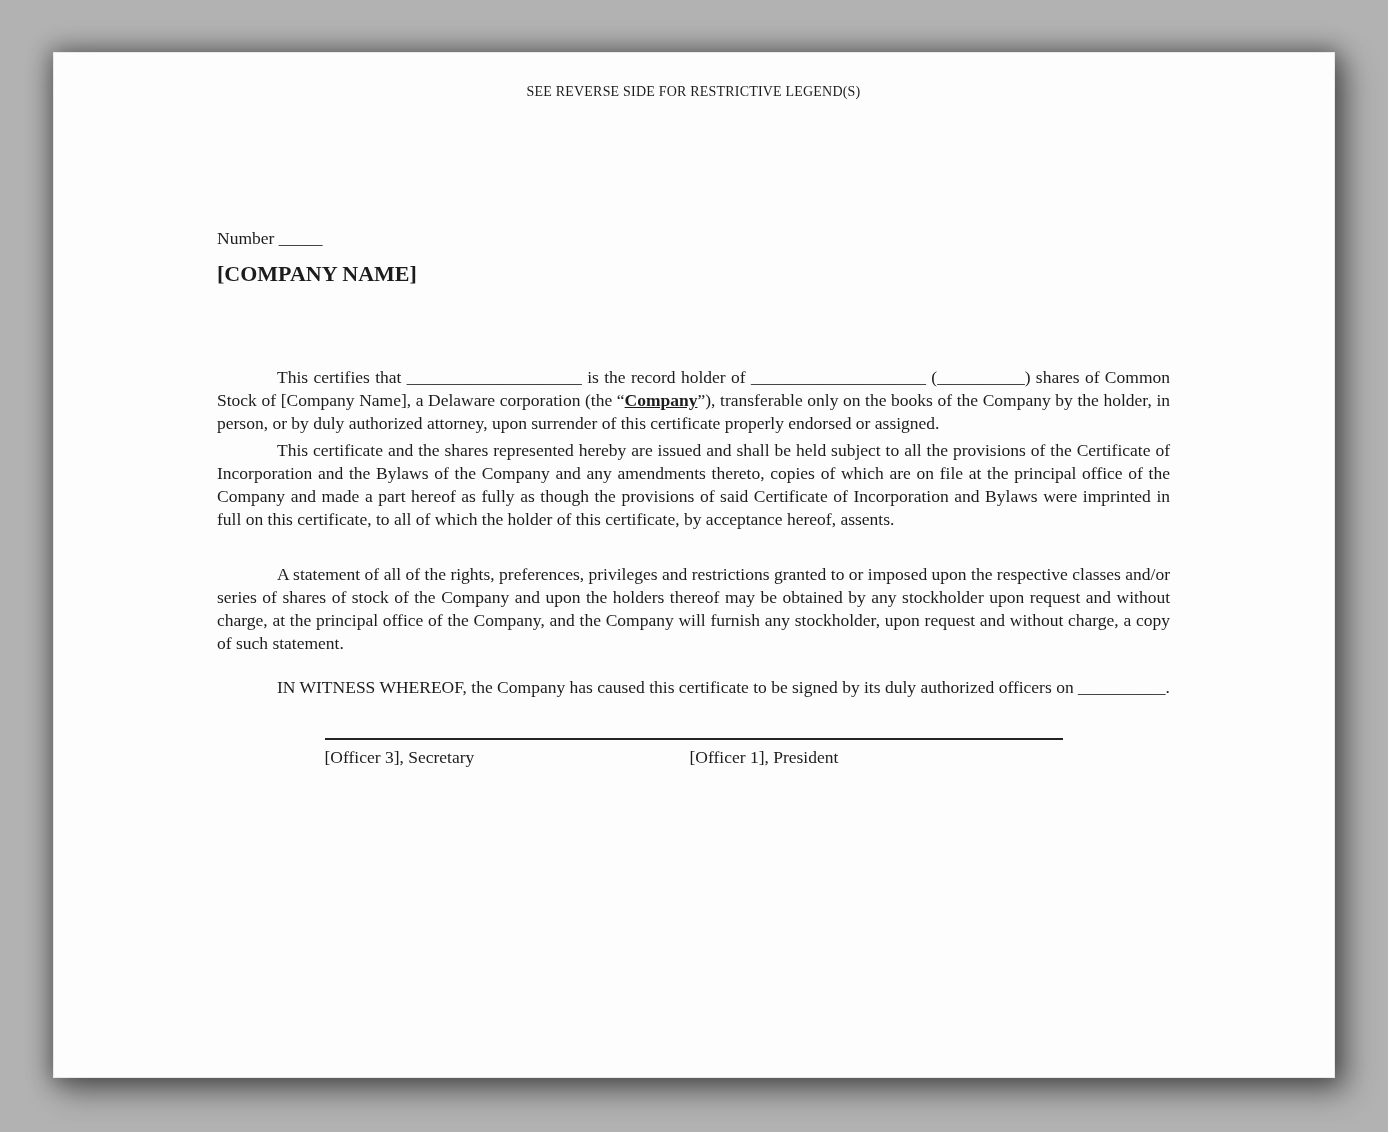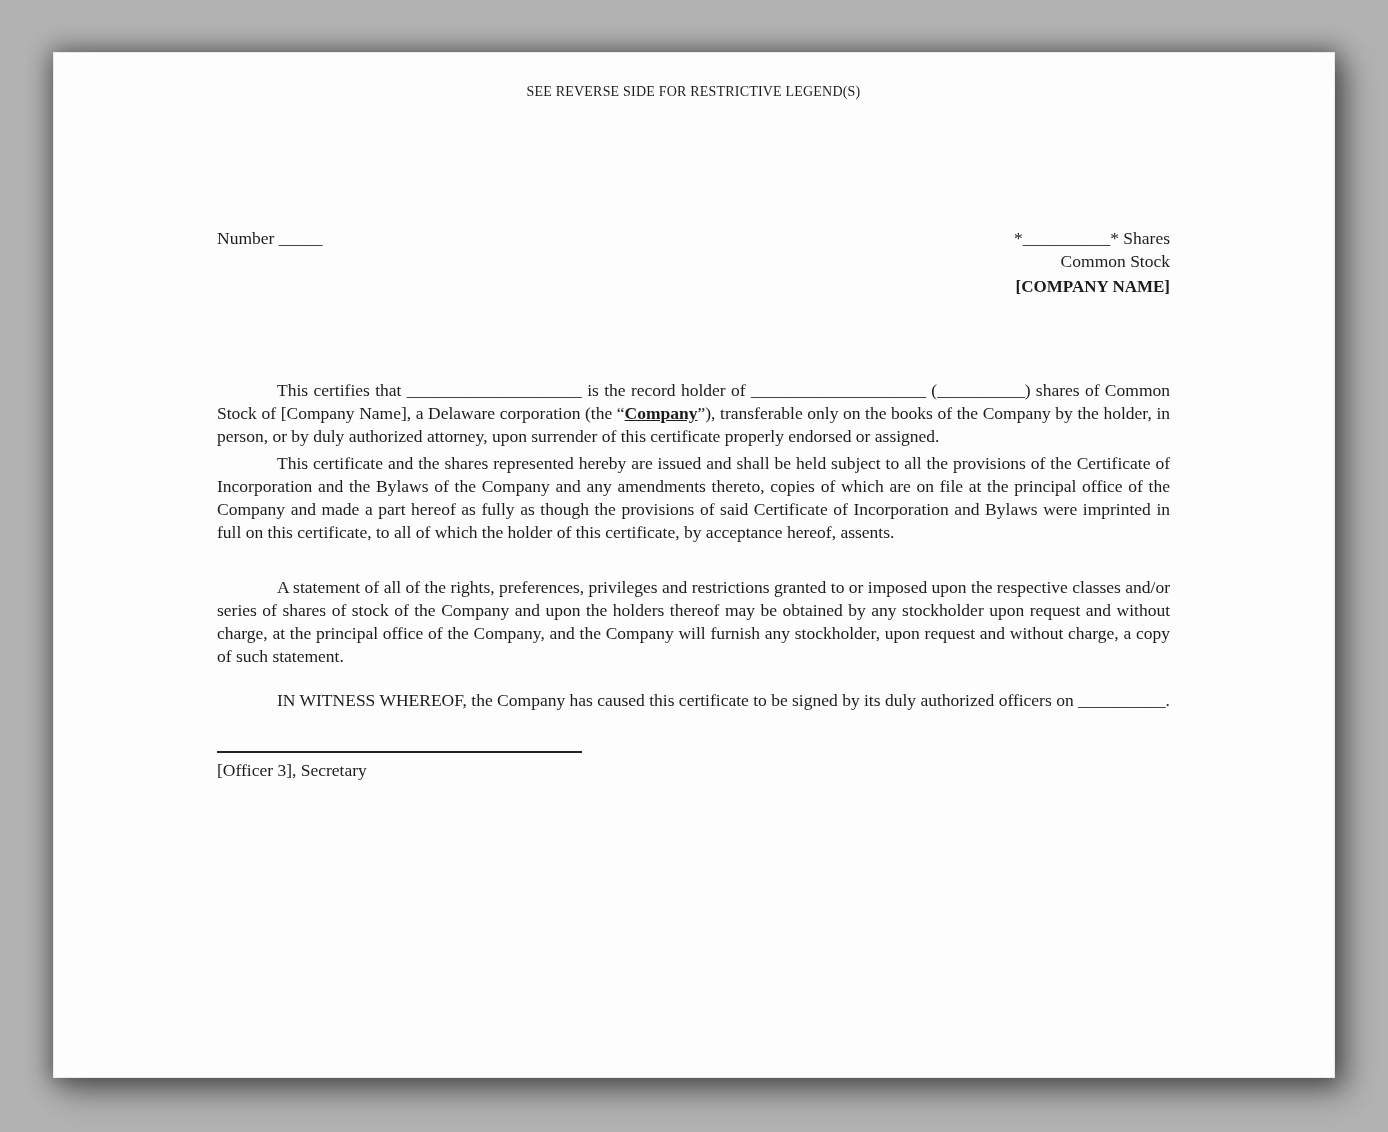--- a/index.html
+++ b/index.html
@@ -44,39 +44,39 @@
   }
   .number-row {
     margin-top: 124px;
     display: flex;
     justify-content: space-between;
     align-items: flex-start;
   }
   .number-left { white-space: nowrap; }
   .shares-block { text-align: right; white-space: nowrap; }
   .company-heading {
-    margin-top: 2px;
-    text-align: right;
+    margin-top: 12px;
+    text-align: left;
     font-weight: bold;
-    font-size: 17px;
+    font-size: 22px;
   }
   .para {
     text-align: justify;
     text-indent: 60px;
   }
   .para-certify    { margin-top: 81px; }
   .para-provisions { margin-top: 4px; }
   .para-statement  { margin-top: 32px; }
   .para-witness    { margin-top: 21px; }
   .blank { letter-spacing: 0; white-space: nowrap; }
   .underlined { text-decoration: underline; font-weight: bold; }
   .sig-row {
     margin-top: 39px;
     display: flex;
-    justify-content: space-between;
+    justify-content: center;
   }
   .sig-block-left  { width: 365px; }
   .sig-block-right { width: 373px; }
   .sig-line {
     border-bottom: 2px solid #242424;
     height: 0;
     margin-bottom: 6px;
   }
   .sig-label { white-space: nowrap; }
 </style>
@@ -86,37 +86,37 @@
 <div class="page">
   <div class="content">
 
     <div class="legend-title">SEE REVERSE SIDE FOR RESTRICTIVE LEGEND(S)</div>
 
     <div class="number-row">
       <div class="number-left">
         <span>Number</span>
         <span class="blank">_____</span>
       </div>
-      <div class="shares-block">
-        <div><span>*</span><span class="blank">__________</span><span>* Shares</span></div>
-        <div>Common Stock</div>
-      </div>
     </div>
 
     <div class="company-heading">[COMPANY NAME]</div>
 
     <p class="para para-certify"><span>This certifies that </span><span class="blank">____________________</span><span> is the record holder of </span><span class="blank">____________________</span><span> (</span><span class="blank">__________</span><span>) shares of Common Stock of [Company Name], a Delaware corporation (the “</span><span class="underlined">Company</span><span>”), transferable only on the books of the Company by the holder, in person, or by duly authorized attorney, upon surrender of this certificate properly endorsed or assigned.</span></p>
 
     <p class="para para-provisions">This certificate and the shares represented hereby are issued and shall be held subject to all the provisions of the Certificate of Incorporation and the Bylaws of the Company and any amendments thereto, copies of which are on file at the principal office of the Company and made a part hereof as fully as though the provisions of said Certificate of Incorporation and Bylaws were imprinted in full on this certificate, to all of which the holder of this certificate, by acceptance hereof, assents.</p>
 
     <p class="para para-statement">A statement of all of the rights, preferences, privileges and restrictions granted to or imposed upon the respective classes and/or series of shares of stock of the Company and upon the holders thereof may be obtained by any stockholder upon request and without charge, at the principal office of the Company, and the Company will furnish any stockholder, upon request and without charge, a copy of such statement.</p>
 
     <p class="para para-witness"><span>IN WITNESS WHEREOF, the Company has caused this certificate to be signed by its duly authorized officers on </span><span class="blank">__________</span><span>.</span></p>
 
     <div class="sig-row">
       <div class="sig-block-left">
         <div class="sig-line"></div>
         <div class="sig-label">[Officer 3], Secretary</div>
       </div>
+      <div class="sig-block-right">
+        <div class="sig-line"></div>
+        <div class="sig-label">[Officer 1], President</div>
+      </div>
     </div>
 
   </div>
 </div>
 
 </body></html>

